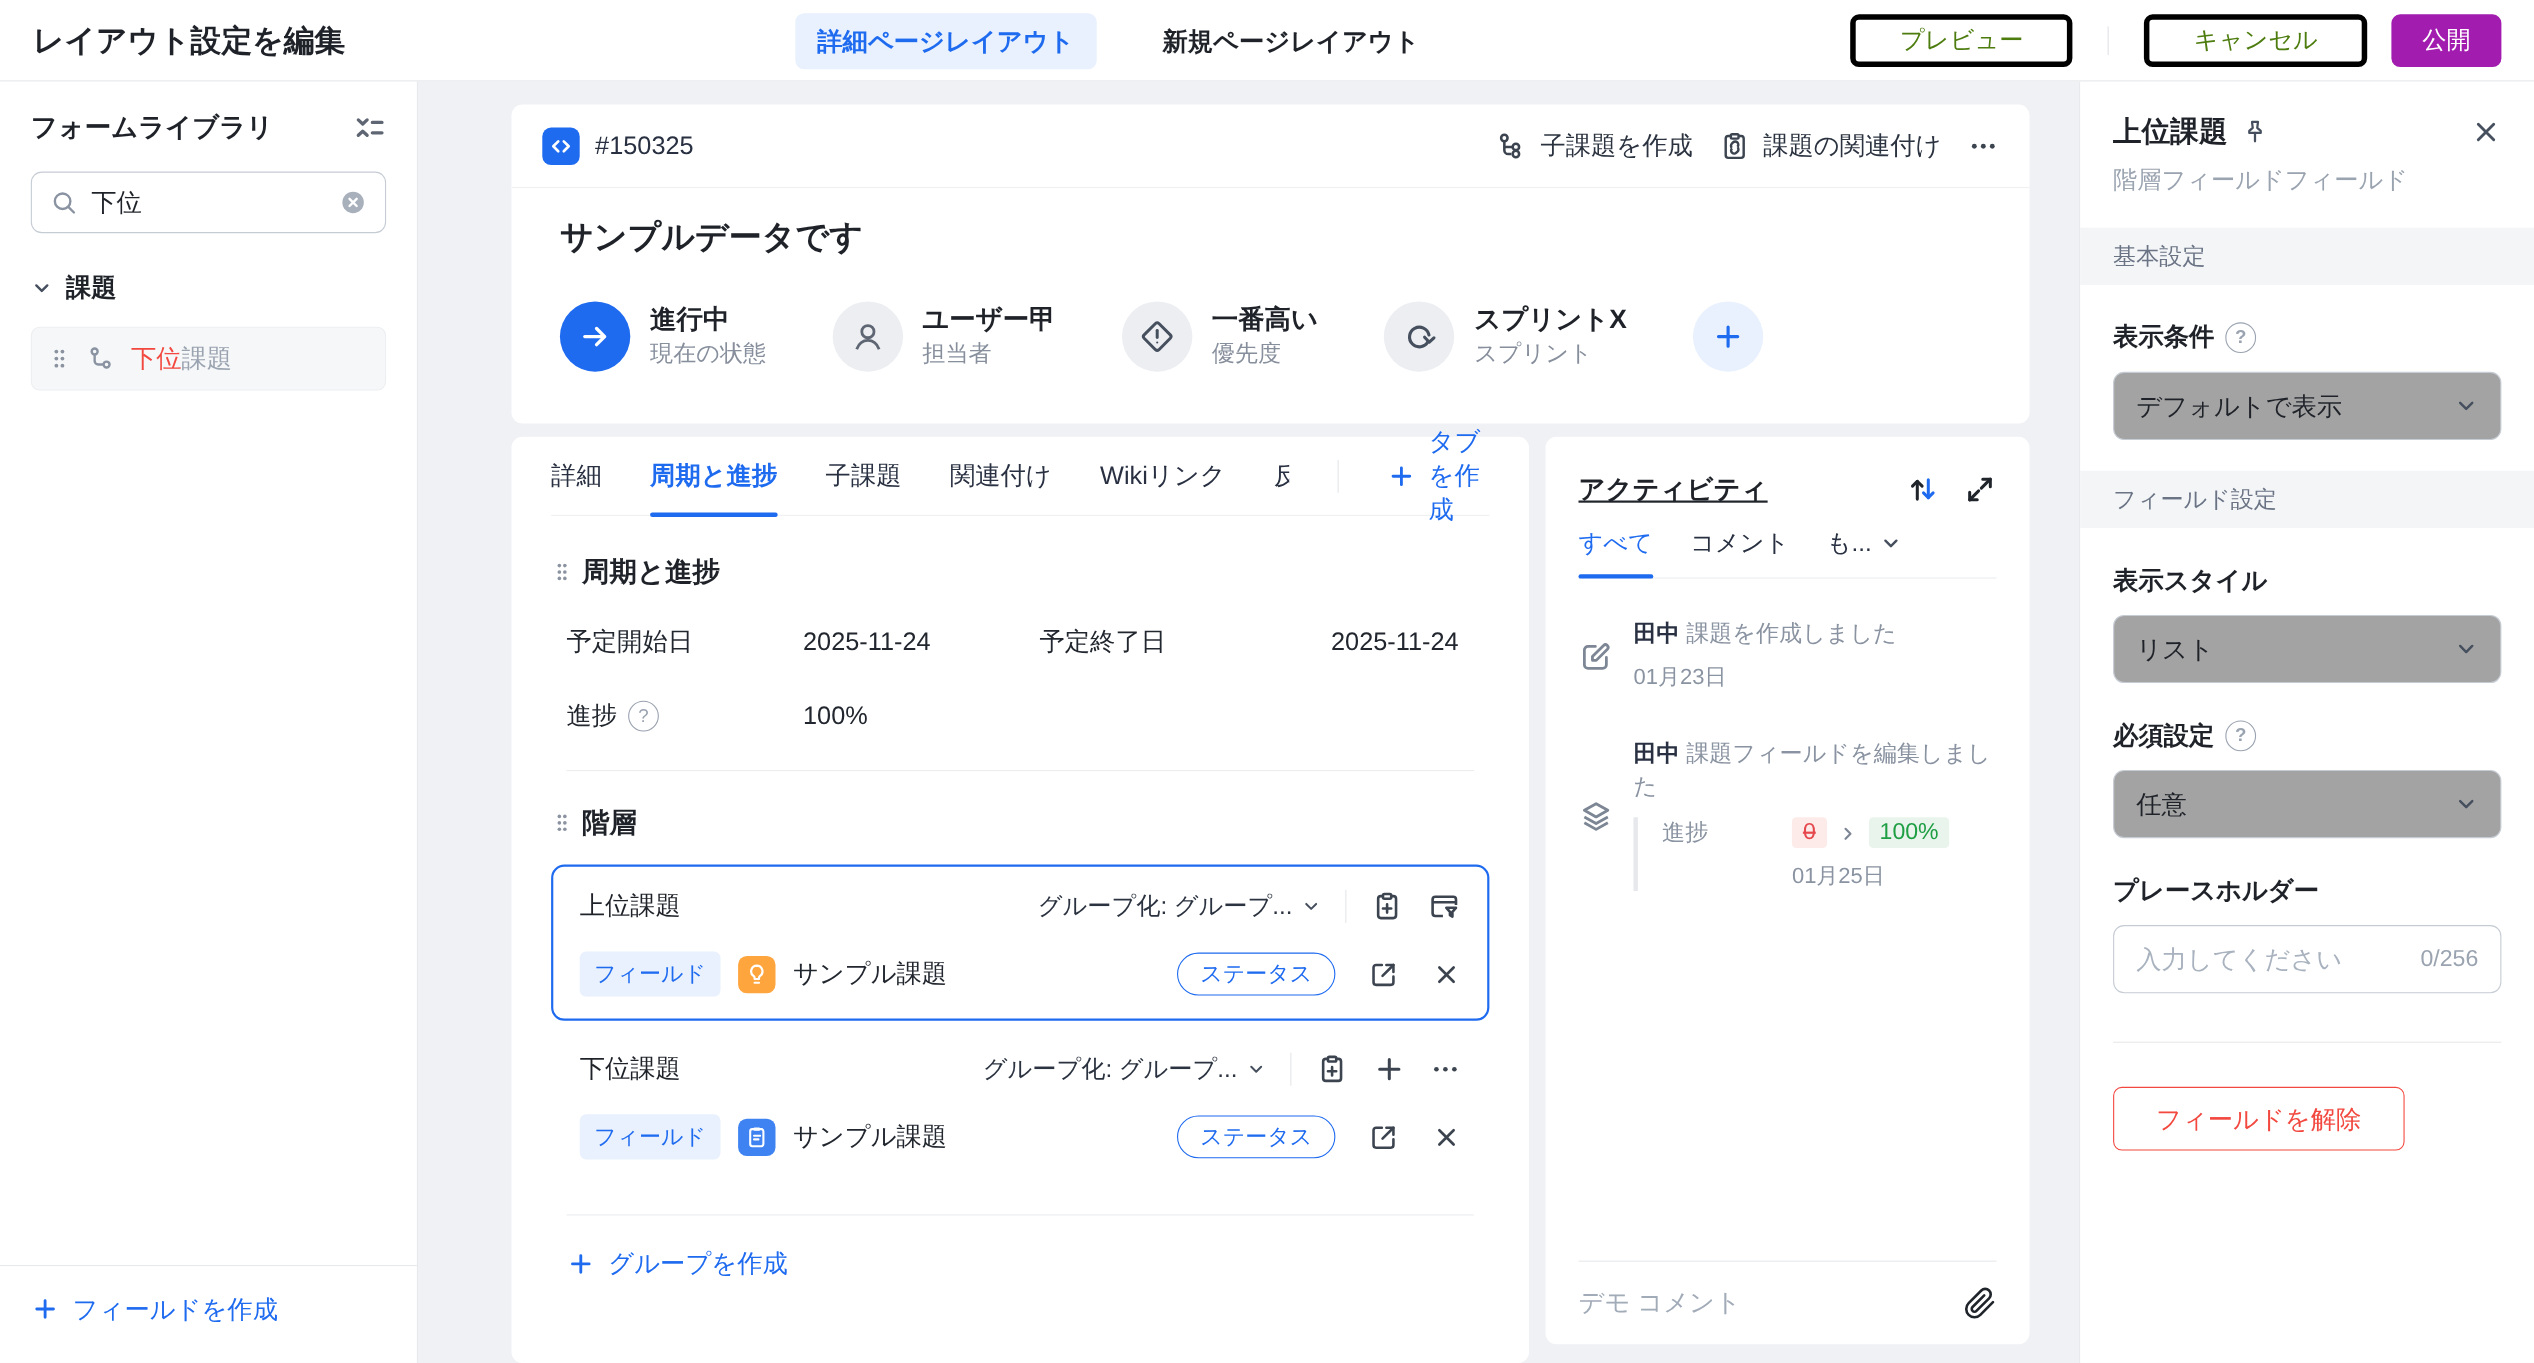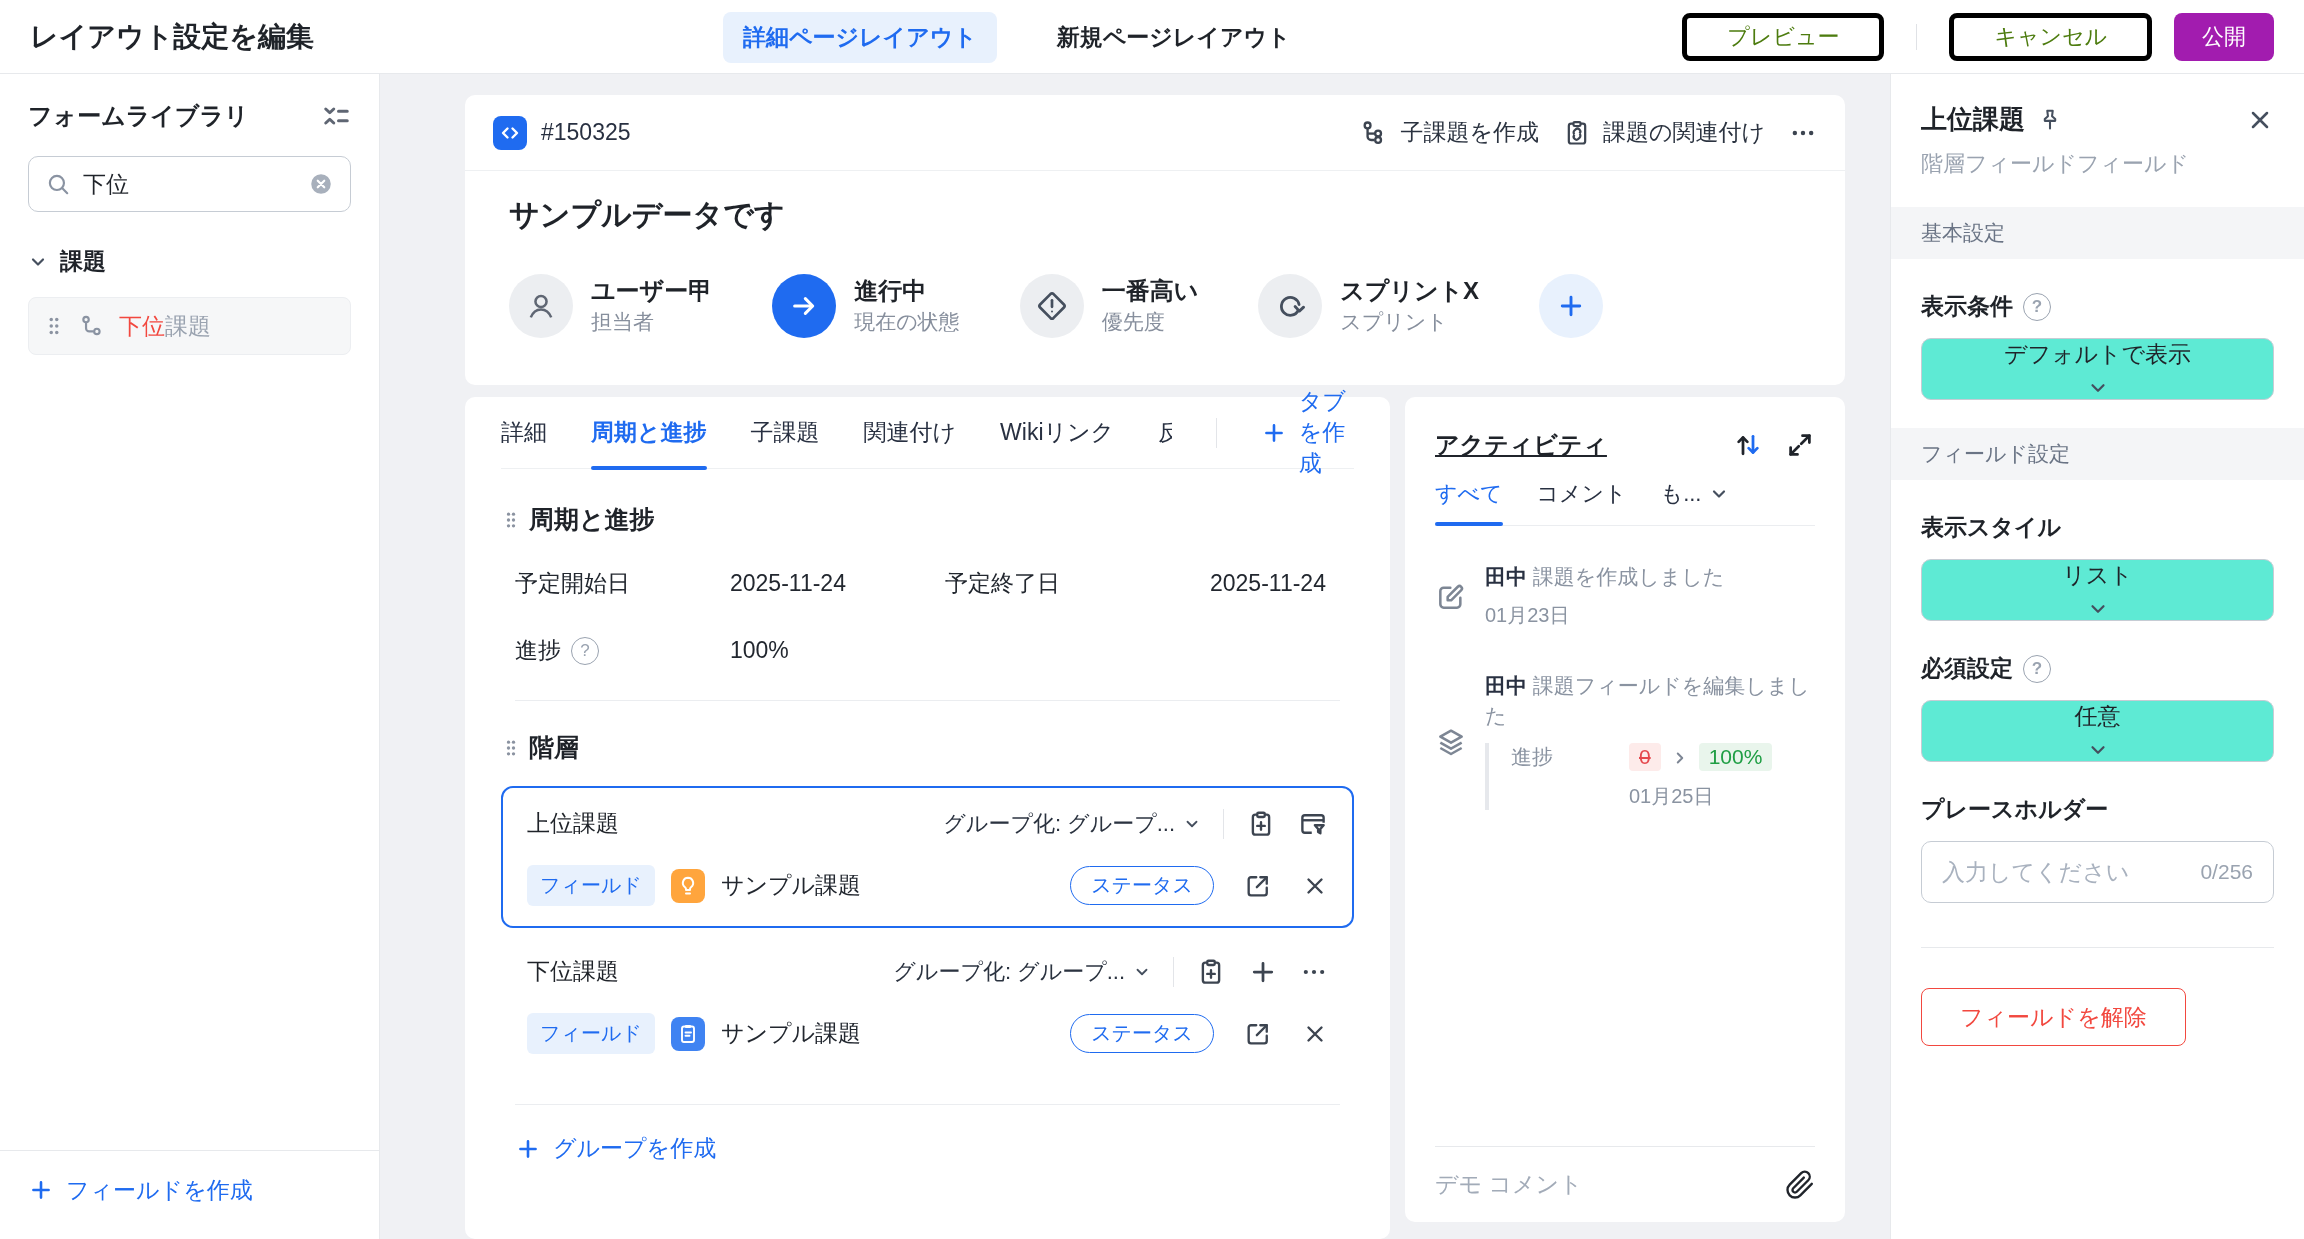--- a/index.html
+++ b/index.html
@@ -132,21 +132,21 @@
   
   .inspector{width:414px;flex:none;background:#fff;border-left:1px solid #e7e9ec;padding-top:28px;display:flex;flex-direction:column;}
   .insp-pad{padding:0 30px;}
   .insp-head{display:flex;align-items:center;gap:12px;}
   .insp-title{font-size:26px;font-weight:bold;color:#1f2329;}
   .pin{color:#454f5e;}
   .insp-close{margin-left:auto;color:#454f5e;cursor:pointer;}
   .insp-sub{margin-top:12px;font-size:22px;color:#9aa3b0;}
   .band{margin-top:28px;background:#f4f5f7;height:52px;display:flex;align-items:center;padding:0 30px;font-size:21px;color:#6a7485;}
   .flabel{margin-top:32px;display:flex;align-items:center;gap:10px;font-size:23px;font-weight:600;color:#1f2329;}
-  .select{margin-top:16px;height:62px;border:1px solid #c6ccd4;border-radius:10px;display:flex;align-items:center;justify-content:space-between;padding:0 20px;font-size:23px;color:#1f2329;cursor:pointer;background:#5eead4;flex-direction:column;}
+  .select{margin-top:16px;height:62px;border:1px solid #c6ccd4;border-radius:10px;display:flex;align-items:center;justify-content:space-between;padding:0 20px;font-size:23px;color:#1f2329;cursor:pointer;background:#a3a3a3;}
   .tinput{margin-top:16px;height:62px;border:1px solid #c6ccd4;border-radius:10px;display:flex;align-items:center;padding:0 20px;gap:10px;background:#fff;}
   .tinput input{border:none;outline:none;flex:1;min-width:0;font-size:23px;font-family:inherit;color:#1f2329;background:transparent;}
   .tinput input::placeholder{color:#a9b2bf;}
   .counter{font-size:21px;color:#9aa3b0;flex:none;}
   .insp-hr{margin:44px 30px 0;border-top:1px solid #e7e9ec;}
   .btn-danger{margin:40px 30px 0;height:58px;border:1.5px solid #f2483f;color:#f2483f;background:#fff;border-radius:8px;font-size:23px;padding:0 38px;width:fit-content;display:flex;align-items:center;cursor:pointer;}
 </style>
 </head>
 <body>
 
@@ -274,41 +274,41 @@
                 <circle cx="12" cy="12" r="1.9"></circle>
                 <circle cx="19" cy="12" r="1.9"></circle>
               </svg>
           </span>
         </div>
       </div>
       <div class="card-body">
         <div class="issue-title">サンプルデータです</div>
         <div class="chips">
           <div class="chip">
+            <span class="bubble bub-blue icon">
+              <svg width="32" height="32" viewBox="0 0 24 24" fill="none" stroke="#fff" stroke-width="2.3" stroke-linecap="round" stroke-linejoin="round">
+                  <path d="M5 12h13"></path>
+                  <path d="M13 6.5L18.5 12 13 17.5"></path>
+                </svg>
+            </span>
+            <span>
+                <div class="chip-v">進行中</div>
+                <div class="chip-l">現在の状態</div>
+              </span>
+          </div>
+          <div class="chip">
             <span class="bubble bub-gray icon">
               <svg width="36" height="36" viewBox="0 0 24 24" fill="none" stroke="currentColor" stroke-width="1.7">
                   <circle cx="12" cy="9" r="3.7"></circle>
                   <path d="M5.2 19.6c1.5-3.8 4.2-5.3 6.8-5.3s5.3 1.5 6.8 5.3"></path>
                 </svg>
             </span>
             <span>
                 <div class="chip-v">ユーザー甲</div>
                 <div class="chip-l">担当者</div>
-              </span>
-          </div>
-          <div class="chip">
-            <span class="bubble bub-blue icon">
-              <svg width="32" height="32" viewBox="0 0 24 24" fill="none" stroke="#fff" stroke-width="2.3" stroke-linecap="round" stroke-linejoin="round">
-                  <path d="M5 12h13"></path>
-                  <path d="M13 6.5L18.5 12 13 17.5"></path>
-                </svg>
-            </span>
-            <span>
-                <div class="chip-v">進行中</div>
-                <div class="chip-l">現在の状態</div>
               </span>
           </div>
           <div class="chip">
             <span class="bubble bub-gray icon" style="color:#454f5e;">
               <svg width="34" height="34" viewBox="0 0 24 24" fill="none" stroke="currentColor" stroke-width="1.9" stroke-linejoin="round">
                   <path d="M10.9 3.6a1.6 1.6 0 0 1 2.2 0l7.3 7.3a1.6 1.6 0 0 1 0 2.2l-7.3 7.3a1.6 1.6 0 0 1-2.2 0l-7.3-7.3a1.6 1.6 0 0 1 0-2.2z"></path>
                   <path d="M12 8v4.6" stroke-linecap="round"></path>
                   <circle cx="12" cy="15.8" r="0.7" fill="currentColor" stroke="none"></circle>
                 </svg>
             </span>

